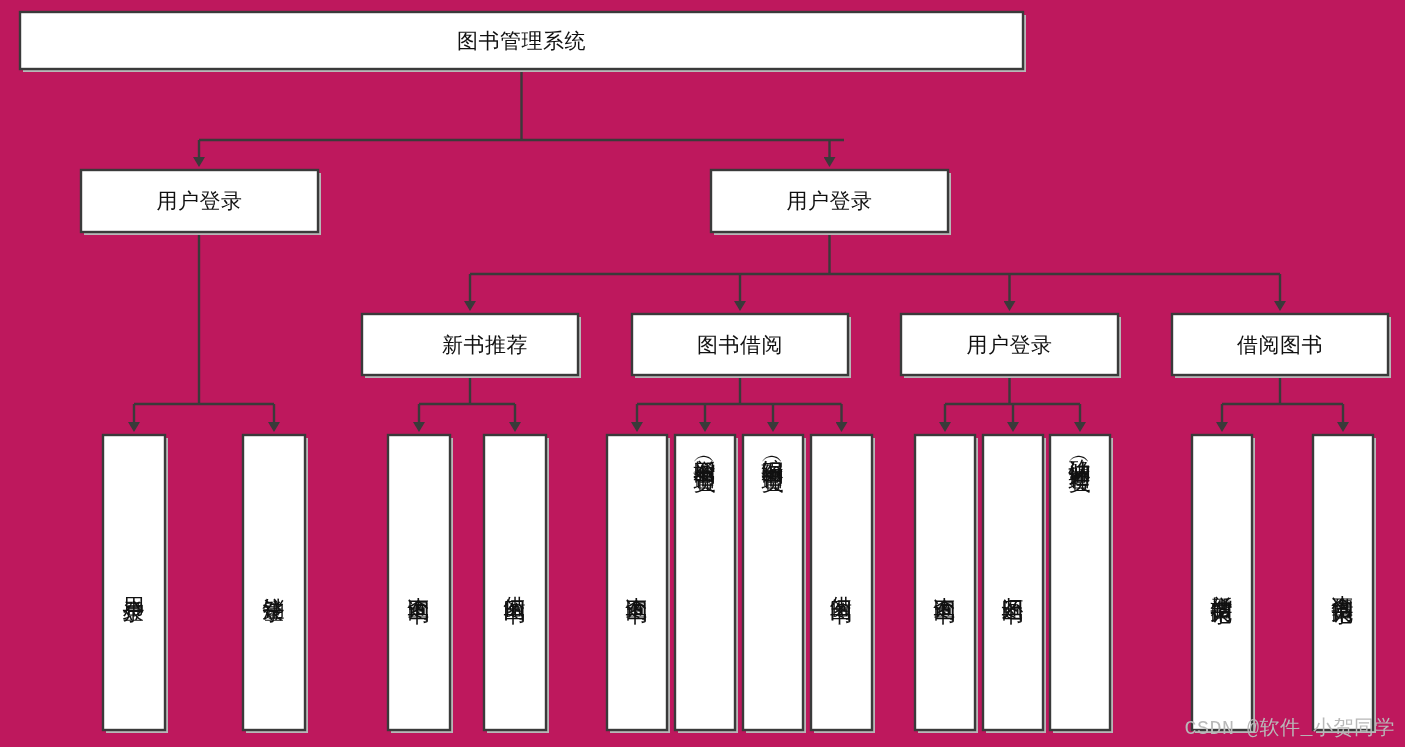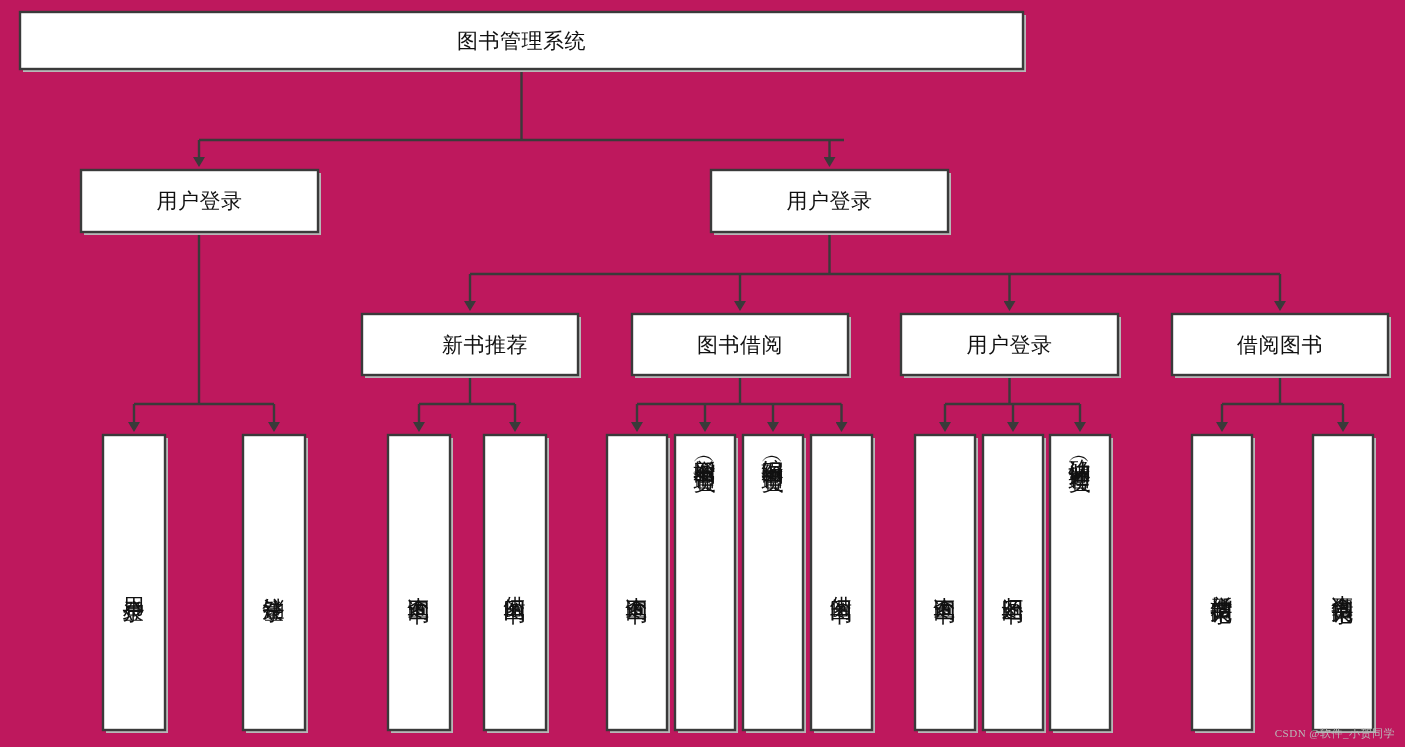--- a/index.html
+++ b/index.html
@@ -61,23 +61,23 @@
     writing-mode: vertical-rl;
     text-orientation: upright;
     font-size: 22px;
     letter-spacing: 2px;
     line-height: 1.05;
   }
   .watermark {
     position: absolute;
     right: 10px;
     bottom: 6px;
-    font-size: 11px;
+    font-size: 20px;
     color: #b9b9b9;
-    font-family: Liberation Serif, serif;
+    font-family: Liberation Mono, monospace;
     letter-spacing: 0.5px;
     white-space: nowrap;
   }
 </style>
 </head>
 <body>
 
 <div id="diagram-root">
 
   <svg class="flow" viewBox="0 0 1405 747">

